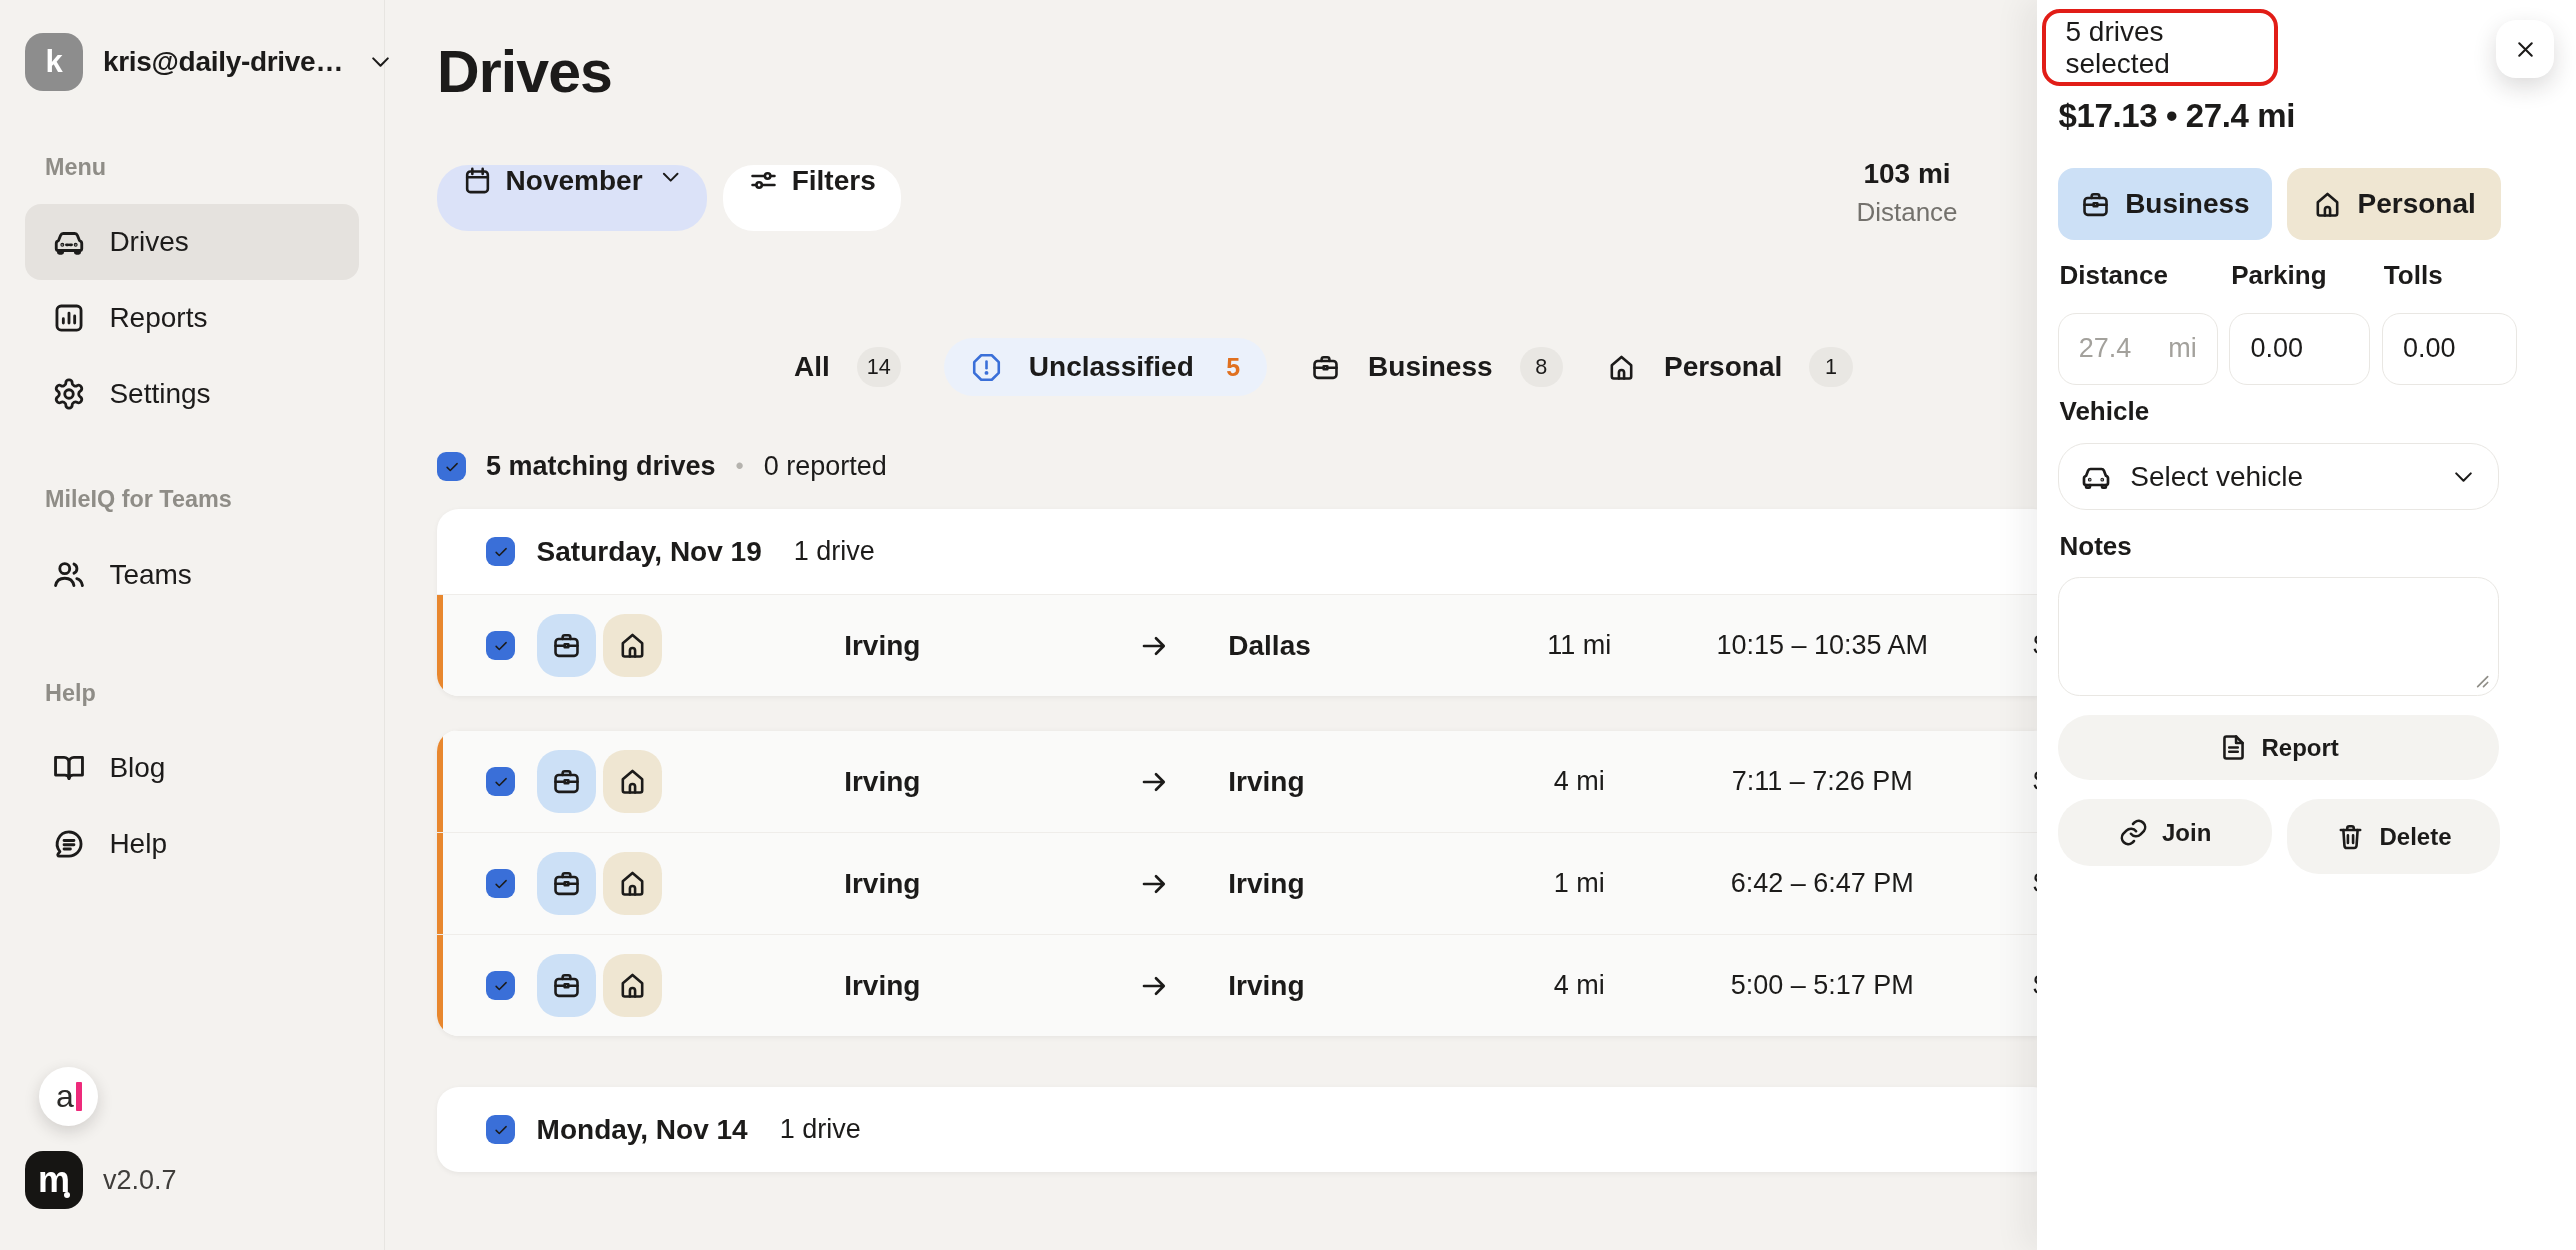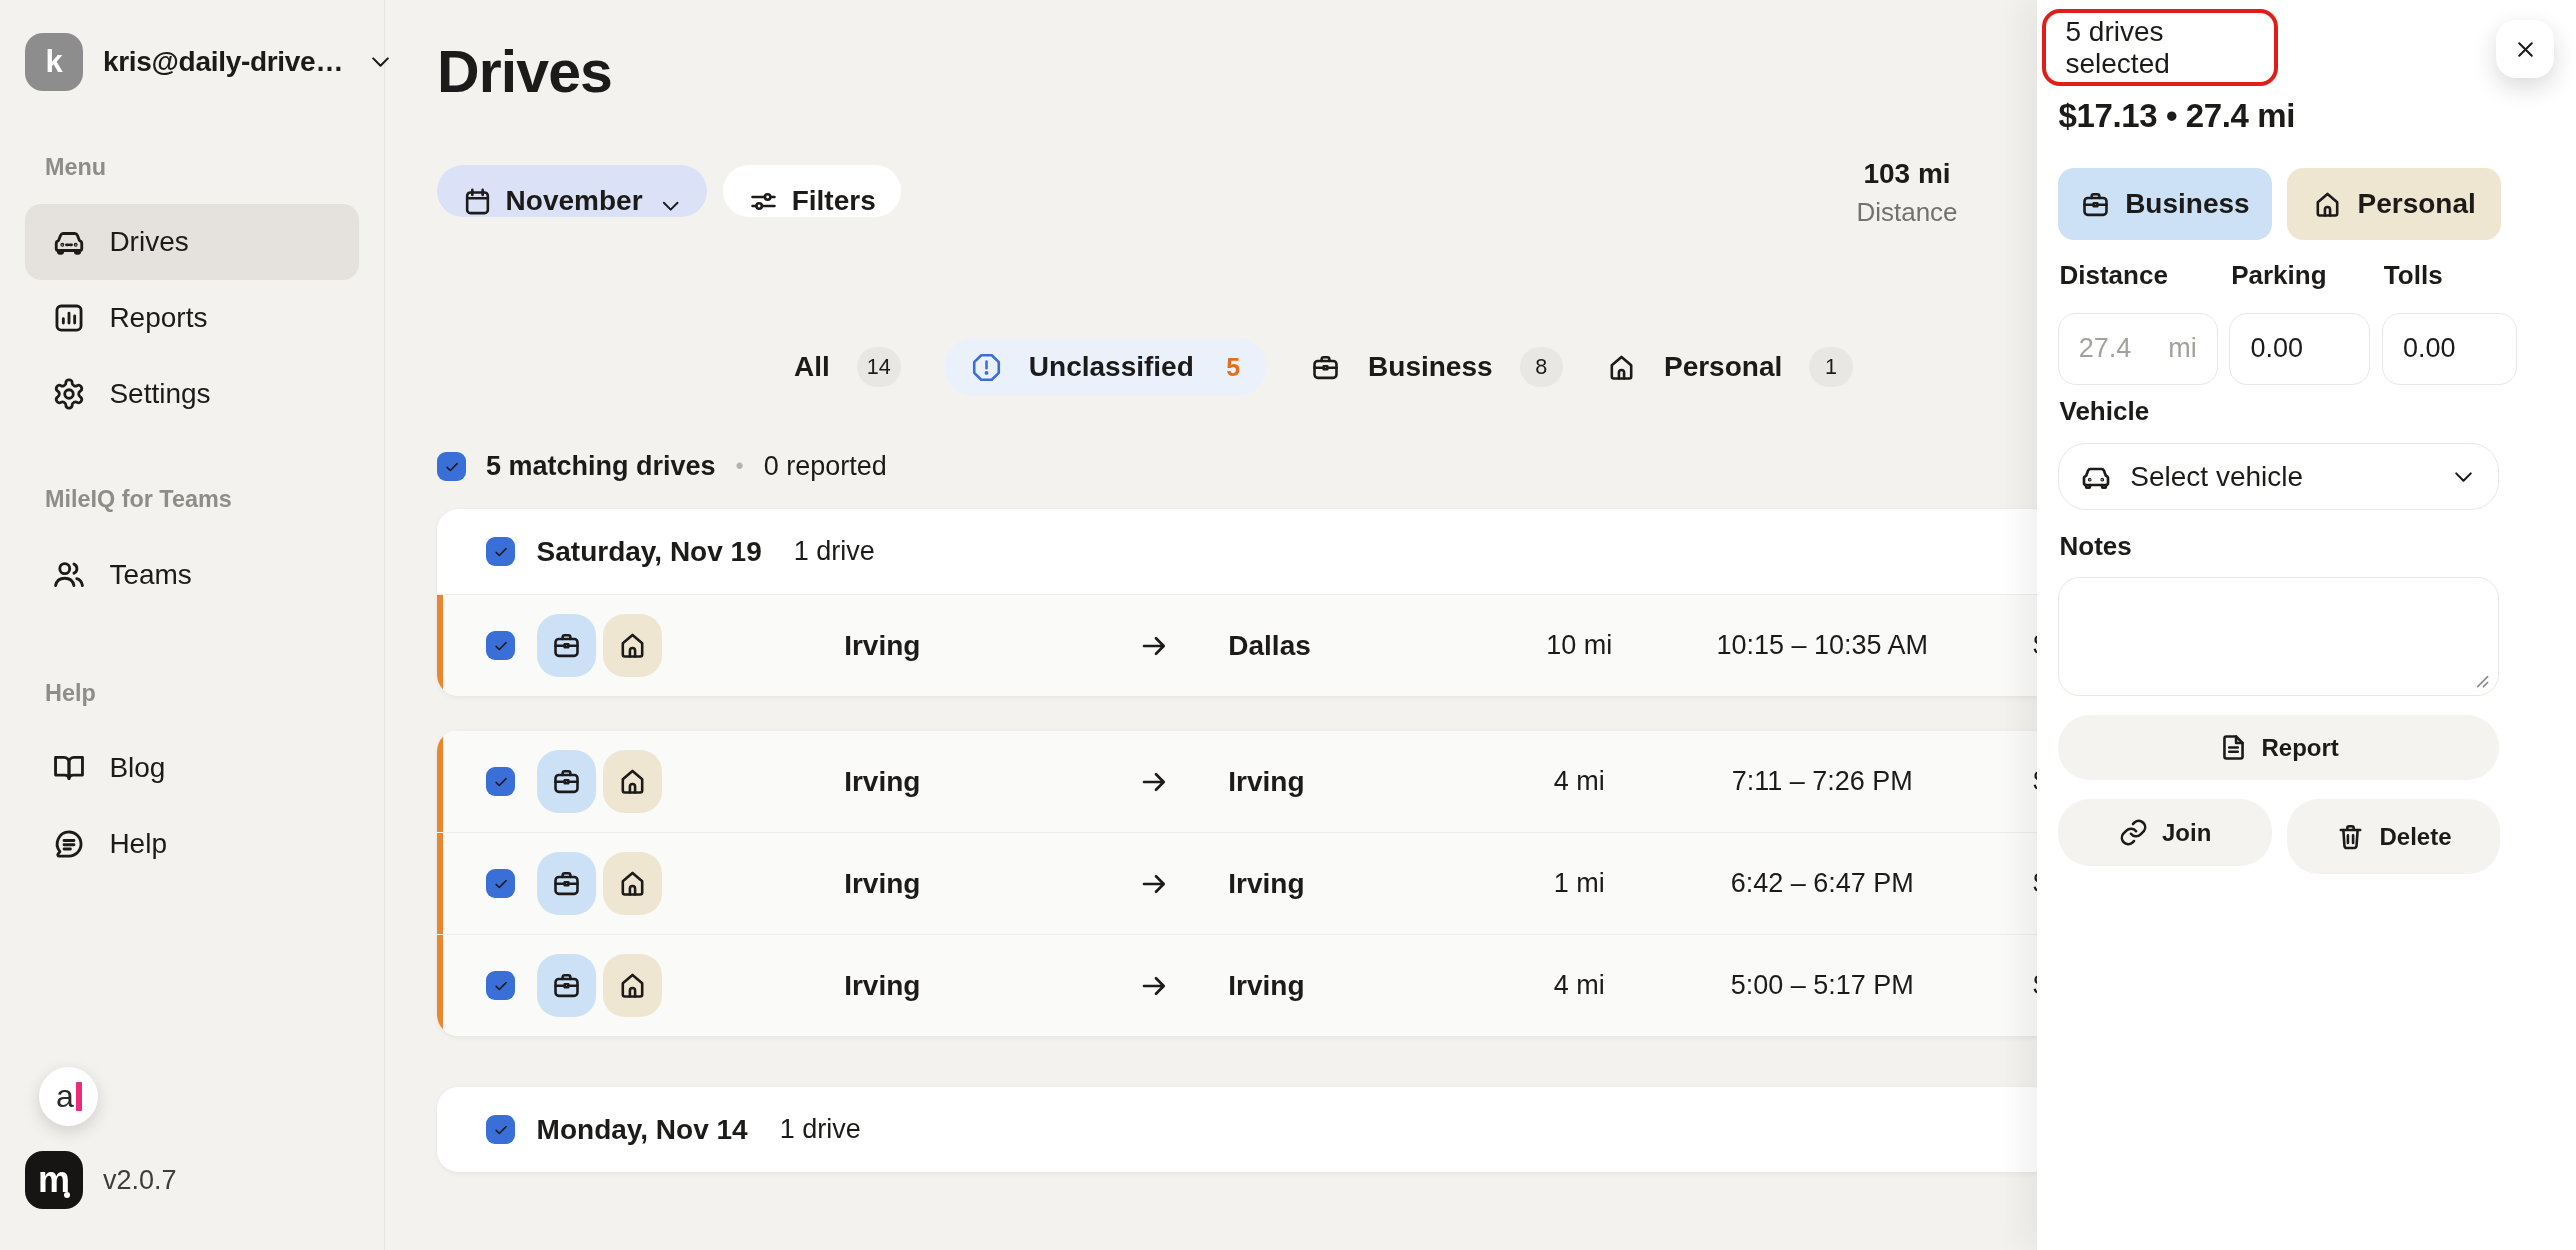--- a/index.html
+++ b/index.html
@@ -45,21 +45,21 @@
   .version-row{display:flex;align-items:center;gap:20px;margin-top:25px;}
   .app-logo{width:58px;height:58px;border-radius:18px;background:var(--logo-bg);color:#fff;
     display:flex;align-items:center;justify-content:center;font-size:36px;font-weight:700;position:relative;}
   .app-logo .logo-dot{position:absolute;right:12.6px;bottom:10.8px;width:6.3px;height:6.3px;border-radius:50%;background:#fff;}
   .version-text{font-size:27px;color:#3f3d3a;}
 
   
   .main{position:absolute;left:386px;top:0;right:0;bottom:0;}
   .page-title{position:absolute;left:51px;top:38px;font-size:59px;font-weight:800;letter-spacing:-0.9px;}
   .controls{position:absolute;left:51px;top:165px;display:flex;gap:16px;}
-  .pill-btn{height:52px;border-radius:31px;display:flex;align-items:flex-end;gap:12.6px;
+  .pill-btn{height:66px;border-radius:31px;display:flex;align-items:flex-start;gap:12.6px;
     padding:0 25px;font-size:28px;font-weight:700;cursor:pointer;background:#fff;}
   .month-btn{background:var(--month-pill-bg);}
   .pill-btn .picon{width:31px;height:31px;}
   .pill-btn .chev{width:23.4px;height:23.4px;margin-left:3.6px;}
   .distance-summary{position:absolute;left:1431px;top:158px;width:180px;text-align:center;}
   .distance-value{font-size:28px;font-weight:700;}
   .distance-label{font-size:26px;color:var(--text-secondary);margin-top:7.2px;}
 
   .tabs{position:absolute;left:408px;top:338px;height:58px;display:flex;align-items:center;gap:43px;}
   .tab{display:flex;align-items:center;gap:27px;font-size:28px;font-weight:700;height:58px;
@@ -363,21 +363,21 @@
         </svg>
       </span>
     </div>
     <div class="drive-from">Irving</div>
     <div class="drive-arrow">
       <svg class="ic" viewBox="0 0 24 24" stroke-width="2">
                 <path d="M4.5 12h14.5M13.5 6.2l5.8 5.8-5.8 5.8"></path>
               </svg>
     </div>
     <div class="drive-to">Dallas</div>
-    <div class="drive-distance">10 mi</div>
+    <div class="drive-distance">11 mi</div>
     <div class="drive-time">10:15 – 10:35 AM</div>
     <div class="drive-value">$</div>
   </div>
         </div>
   </div>
       <div class="drive-group">
     <div>
           <div class="drive-row">
     <div class="checkbox" style="grid-column:1;">
       <svg class="ic" viewBox="0 0 24 24" stroke="#fff" stroke-width="3.2">

